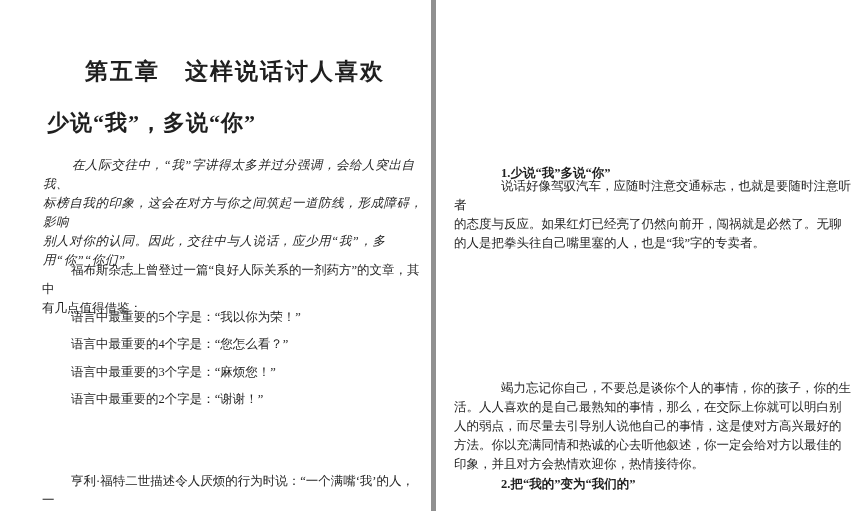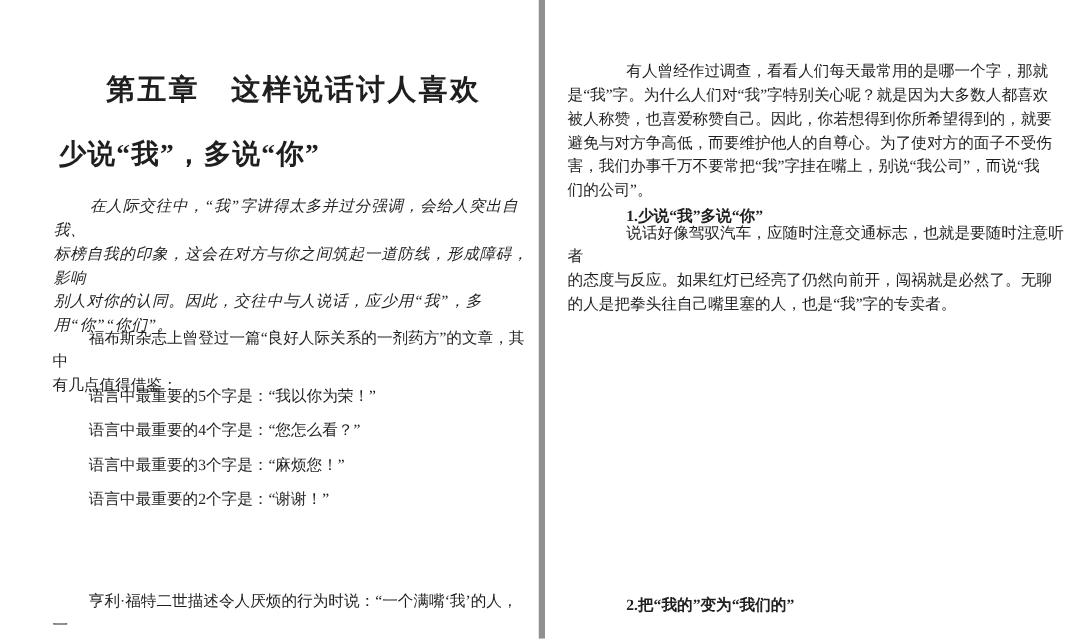--- a/index.html
+++ b/index.html
@@ -49,31 +49,30 @@
     <p class="blk para" style="top:377px">语言中最重要的2个字是：“谢谢！”</p>
 
 
     <p class="blk para" style="top:459px">亨利·福特二世描述令人厌烦的行为时说：“一个满嘴‘我’的人，一
 个独占‘我’字，随时随地说‘我’的人，是一个不受欢迎的人。”</p>
   </div>
 
   <div class="divider"></div>
 
   <div class="page page-right">
-    <p class="blk para" style="top:35px">有人曾经作过调查，看看人们每天最常用的是哪一个字，那就
-是“我”字。为什么人们对“我”字特别关心呢？就是因为大多数人都喜欢
-被人称赞，也喜爱称赞自己。因此，你若想得到你所希望得到的，就要
-避免与对方争高低，而要维护他人的自尊心。为了使对方的面子不受伤
-害，我们办事千万不要常把“我”字挂在嘴上，别说“我公司”，而说“我
-们的公司”。</p>
 
     <h3 class="blk hd" style="top:151px">1.少说“我”多说“你”</h3>
 
     <p class="blk para" style="top:164px">说话好像驾驭汽车，应随时注意交通标志，也就是要随时注意听者
 的态度与反应。如果红灯已经亮了仍然向前开，闯祸就是必然了。无聊
 的人是把拳头往自己嘴里塞的人，也是“我”字的专卖者。</p>
 
 
+    <p class="blk para" style="top:366px">竭力忘记你自己，不要总是谈你个人的事情，你的孩子，你的生
+活。人人喜欢的是自己最熟知的事情，那么，在交际上你就可以明白别
+人的弱点，而尽量去引导别人说他自己的事情，这是使对方高兴最好的
+方法。你以充满同情和热诚的心去听他叙述，你一定会给对方以最佳的
+印象，并且对方会热情欢迎你，热情接待你。</p>
 
     <h3 class="blk hd" style="top:462px">2.把“我的”变为“我们的”</h3>
   </div>
 
 </div>
 
 </body></html>

